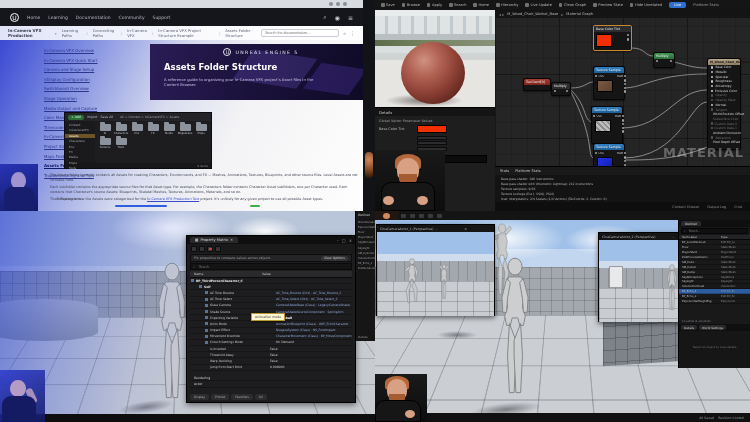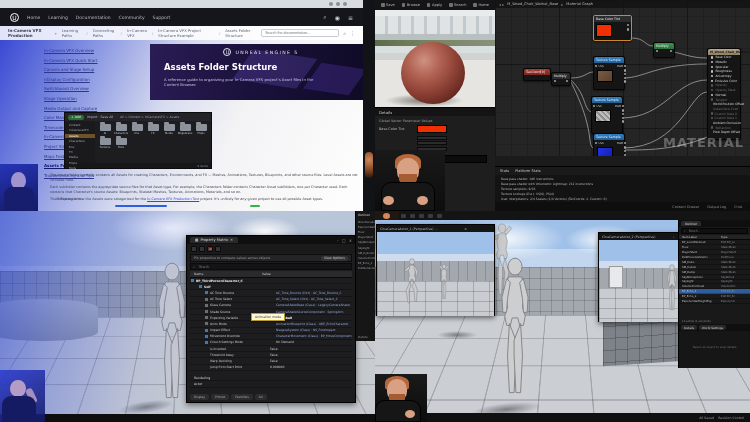--- a/index.html
+++ b/index.html
@@ -78,21 +78,21 @@
   .tr-sphshadow{position:absolute;left:10px;top:84px;width:78px;height:13px;border-radius:50%;background:radial-gradient(closest-side,rgba(40,30,28,.55),rgba(40,30,28,0));}
   .tr-details{left:0;top:107px;width:120px;height:104px;background:#1e1e1f;border-top:1px solid #000;}
   .tr-details .hdr{height:8px;background:#141415;display:flex;align-items:center;padding:0 4px;gap:3px;}
   .tr-details .hdr span{color:#cfcfd2;font-size:3.8px;}
   .tr-details .sect{color:#9a9b9e;font-size:3.4px;padding:3px 4px 1px;}
   .tr-details .prow{display:flex;align-items:center;gap:4px;padding:1px 4px;}
   .tr-details .prow label{color:#b8b9bc;font-size:3.4px;width:34px;}
   .tr-swatch{width:30px;height:8px;background:#f03000;border:1px solid #000;}
   .tr-mini{width:30px;height:4px;background:#2c2c2e;border:1px solid #0a0a0a;margin:1.5px 0 0 42px;}
   .tr-blackbar{width:104px;height:8px;background:#0c0c0d;border:1px solid #000;margin:4px 0 0 8px;}
-  .tr-graph{left:120px;top:0;width:255px;height:156px;background-color:#252526;background-image:linear-gradient(rgba(0,0,0,.28) 1px,transparent 1px),linear-gradient(90deg,rgba(0,0,0,.28) 1px,transparent 1px),linear-gradient(rgba(0,0,0,.13) 1px,transparent 1px),linear-gradient(90deg,rgba(0,0,0,.13) 1px,transparent 1px);background-size:64px 64px,64px 64px,16px 16px,16px 16px;overflow:hidden;}
+  .tr-graph{left:120px;top:10px;width:255px;height:156px;background-color:#252526;background-image:linear-gradient(rgba(0,0,0,.28) 1px,transparent 1px),linear-gradient(90deg,rgba(0,0,0,.28) 1px,transparent 1px),linear-gradient(rgba(0,0,0,.13) 1px,transparent 1px),linear-gradient(90deg,rgba(0,0,0,.13) 1px,transparent 1px);background-size:64px 64px,64px 64px,16px 16px,16px 16px;overflow:hidden;}
   .tr-crumb{position:absolute;left:0;top:0;width:255px;height:8px;background:rgba(20,20,21,.92);display:flex;align-items:center;gap:3px;padding:0 4px;}
   .tr-crumb span{color:#b5b6b9;font-size:3.6px;}
   .tr-crumb .arrows{color:#7c7d80;font-size:4px;}
   .node{position:absolute;background:#151516;border:1px solid #060606;border-radius:2px;box-shadow:0 1px 2px rgba(0,0,0,.5);}
   .node .nh{height:6px;display:flex;align-items:center;padding:0 2px;border-radius:2px 2px 0 0;}
   .node .nh span{font-size:3.2px;color:#eceff1;white-space:nowrap;}
   .nh-blue{background:linear-gradient(#2f7fc2,#1e5f96);}
   .nh-red{background:linear-gradient(#a83b30,#7c251d);}
   .nh-green{background:linear-gradient(#3f9450,#2d6f3a);}
   .nh-plain{background:#2c2c2e;}

